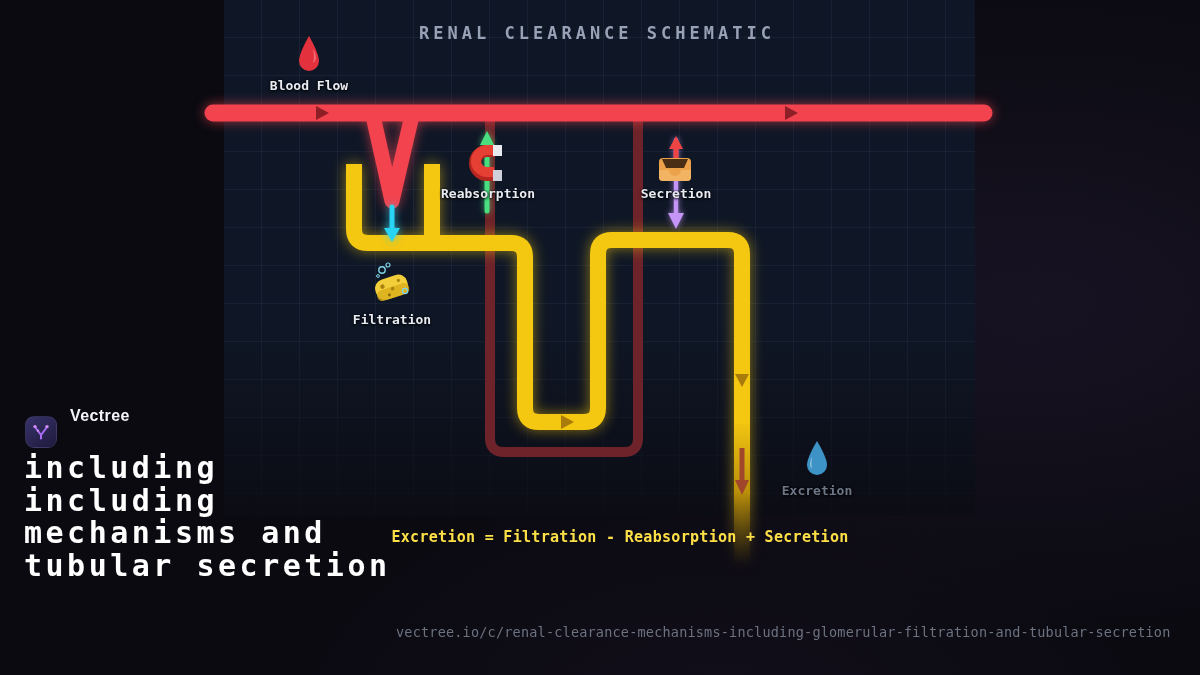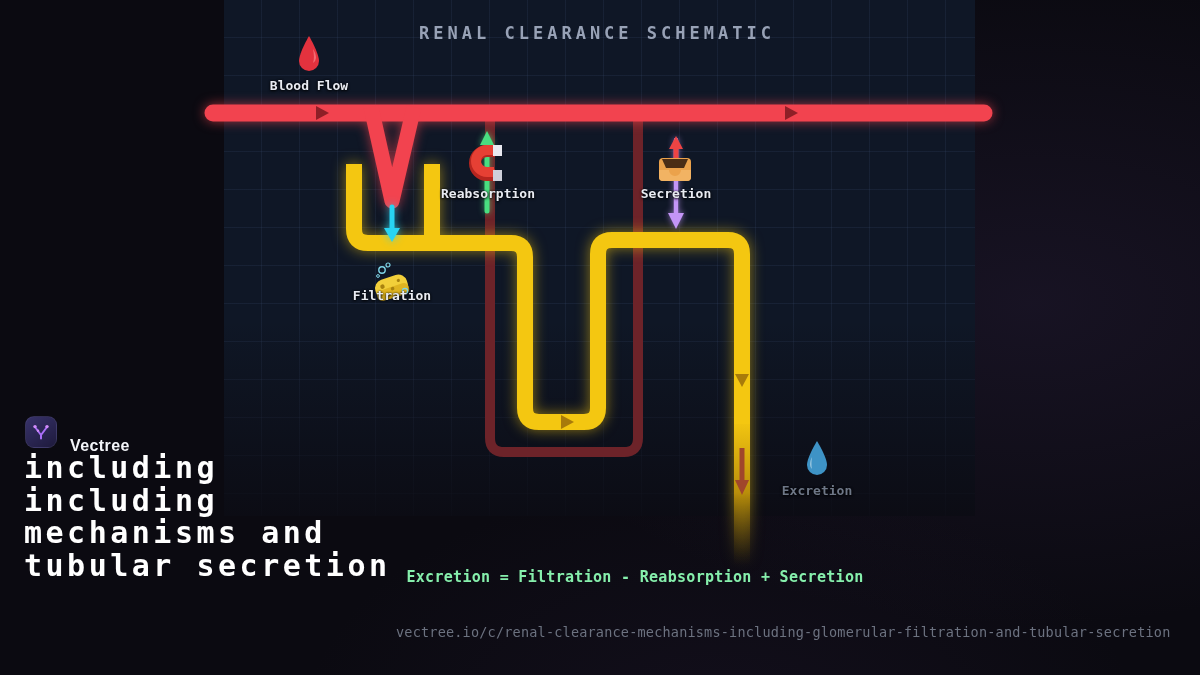--- a/index.html
+++ b/index.html
@@ -43,33 +43,33 @@
     color:#e8ebf2; white-space:nowrap;
     text-shadow:0 1px 3px rgba(0,0,0,0.95), 0 0 2px rgba(0,0,0,0.8);
   }
   .lbl-dim  { color:#6e7787; }
   .schematic-title {
     position:absolute; left:597px; top:23px; transform:translateX(-50%);
     font:bold 17px/1.2 "DejaVu Sans Mono", monospace;
     letter-spacing:4px; color:#98a2b6; white-space:nowrap;
   }
   .formula {
-    position:absolute; left:635px; top:528px; transform:translateX(-50%);
+    position:absolute; left:620px; top:528px; transform:translateX(-50%);
     font:bold 15px/1.2 "DejaVu Sans Mono", monospace;
-    letter-spacing:0.3px; color:#86efac; white-space:nowrap;margin-top:40px;
+    letter-spacing:0.3px; color:#fde047; white-space:nowrap;
   }
   
   .logo {
     position:absolute; left:25px; top:416px; width:32px; height:32px;
     border-radius:9px; border:1px solid rgba(255,255,255,0.07);
     background:linear-gradient(145deg,#37326a,#1e1a3c);
     display:flex; align-items:center; justify-content:center;
   }
   .brand-name {
-    position:absolute; left:70px; top:436px;
+    position:absolute; left:70px; top:406px;
     font:bold 16px/1.2 "Liberation Sans", sans-serif;
     letter-spacing:0.4px; color:#f3f5f9;
   }
   .hero {
     position:absolute; left:24px; top:452px; width:420px;
     font:bold 30px/32.5px "DejaVu Sans Mono", monospace;
     letter-spacing:3.5px; color:#ffffff; white-space:nowrap;
   }
   .url {
     position:absolute; left:396px; top:624px;
@@ -181,21 +181,21 @@
   <svg width="24" height="37" viewBox="0 0 24 37">
     <path d="M12,1 C12,1 2,17 2,25 a10,10 0 0 0 20,0 C22,17 12,1 12,1 Z" fill="#3e93c6"></path>
     <path d="M7,17 c-1.5,3 -2,5 -2,8 a4,5 0 0 0 2,4 c-0.8-4 -0.5-8 0,-12 Z" fill="#9cc8e0" opacity="0.9"></path>
   </svg>
 </div>
 
 <div class="schematic-title">RENAL CLEARANCE SCHEMATIC</div>
 <div class="lbl" style="left:309px; top:78px;">Blood Flow</div>
 <div class="lbl" style="left:488px; top:186px;">Reabsorption</div>
 <div class="lbl" style="left:676px; top:186px;">Secretion</div>
-<div class="lbl" style="left:392px; top:288px;">Filtration</div>
+<div class="lbl" style="left:392px; top:312px;">Filtration</div>
 <div class="lbl lbl-dim" style="left:817px; top:483px;">Excretion</div>
 <div class="formula">Excretion = Filtration - Reabsorption + Secretion</div>
 
 <div class="logo">
   <svg width="20" height="20" viewBox="0 0 20 20">
     <path d="M4,5 L10,13 L16,5" fill="none" stroke="#a96ef8" stroke-width="2" stroke-linecap="round" stroke-linejoin="round"></path>
     <line x1="10" y1="13" x2="10" y2="16.5" stroke="#a96ef8" stroke-width="2" stroke-linecap="round"></line>
     <circle cx="4" cy="4.6" r="1.7" fill="#d18cfa"></circle>
     <circle cx="16" cy="4.6" r="1.7" fill="#d18cfa"></circle>
     <circle cx="7" cy="8.8" r="1.2" fill="#d18cfa"></circle>

